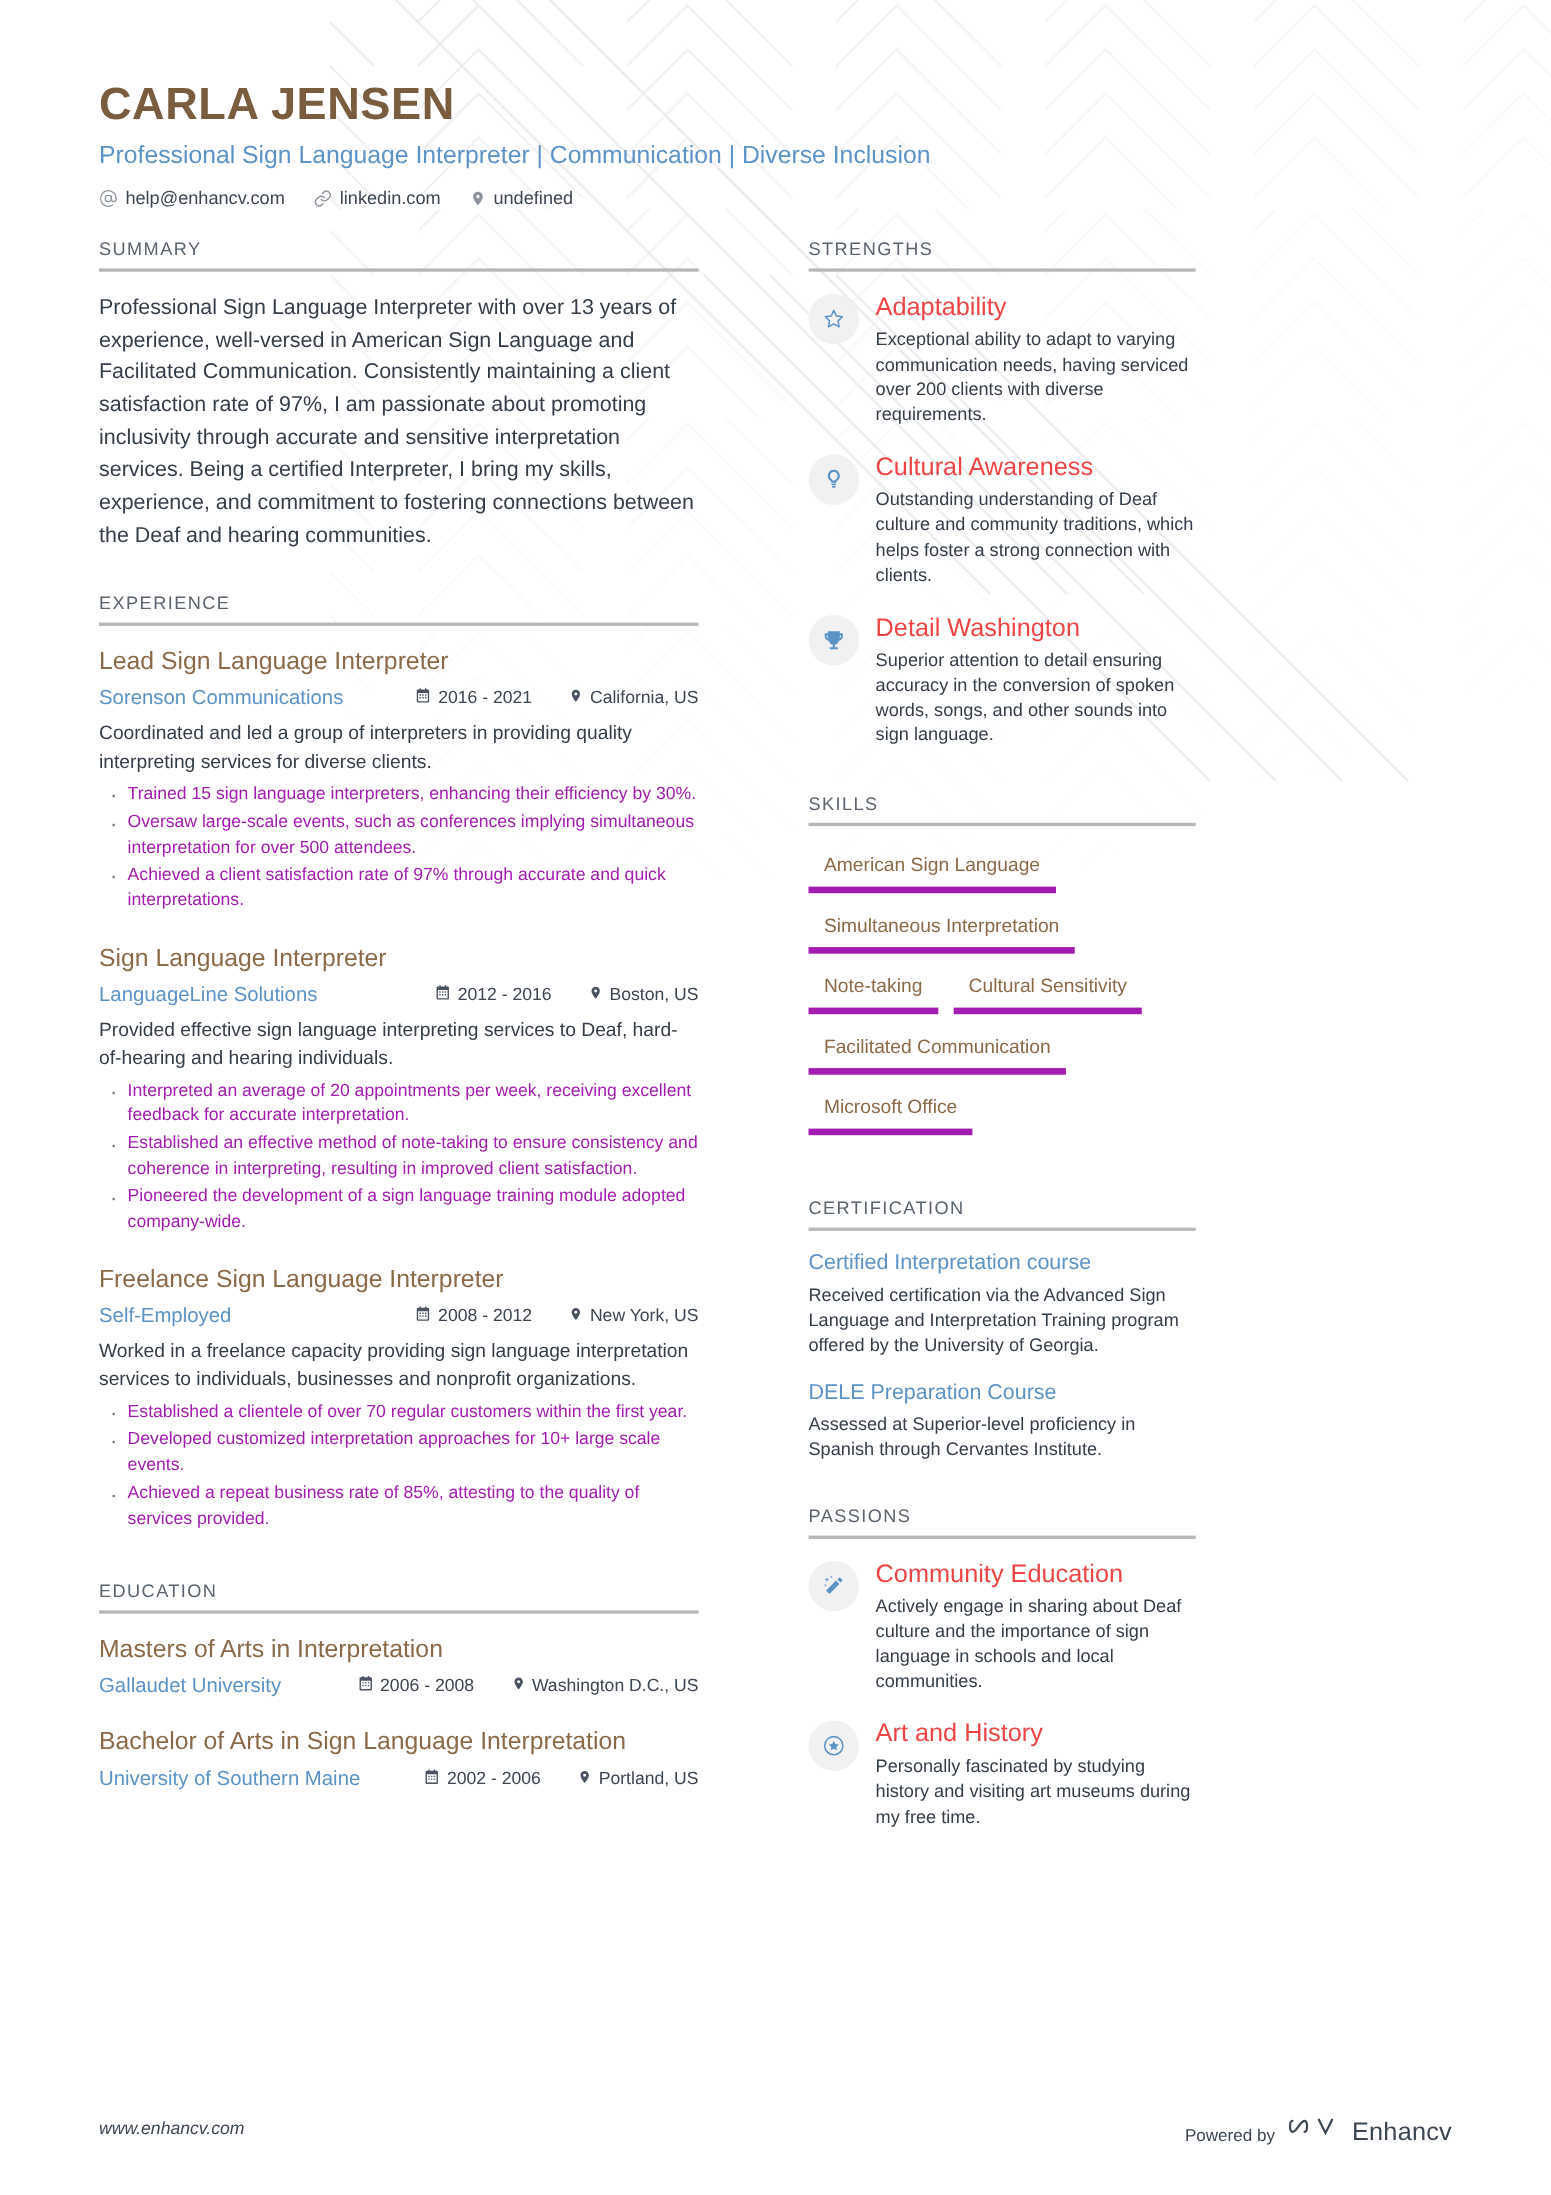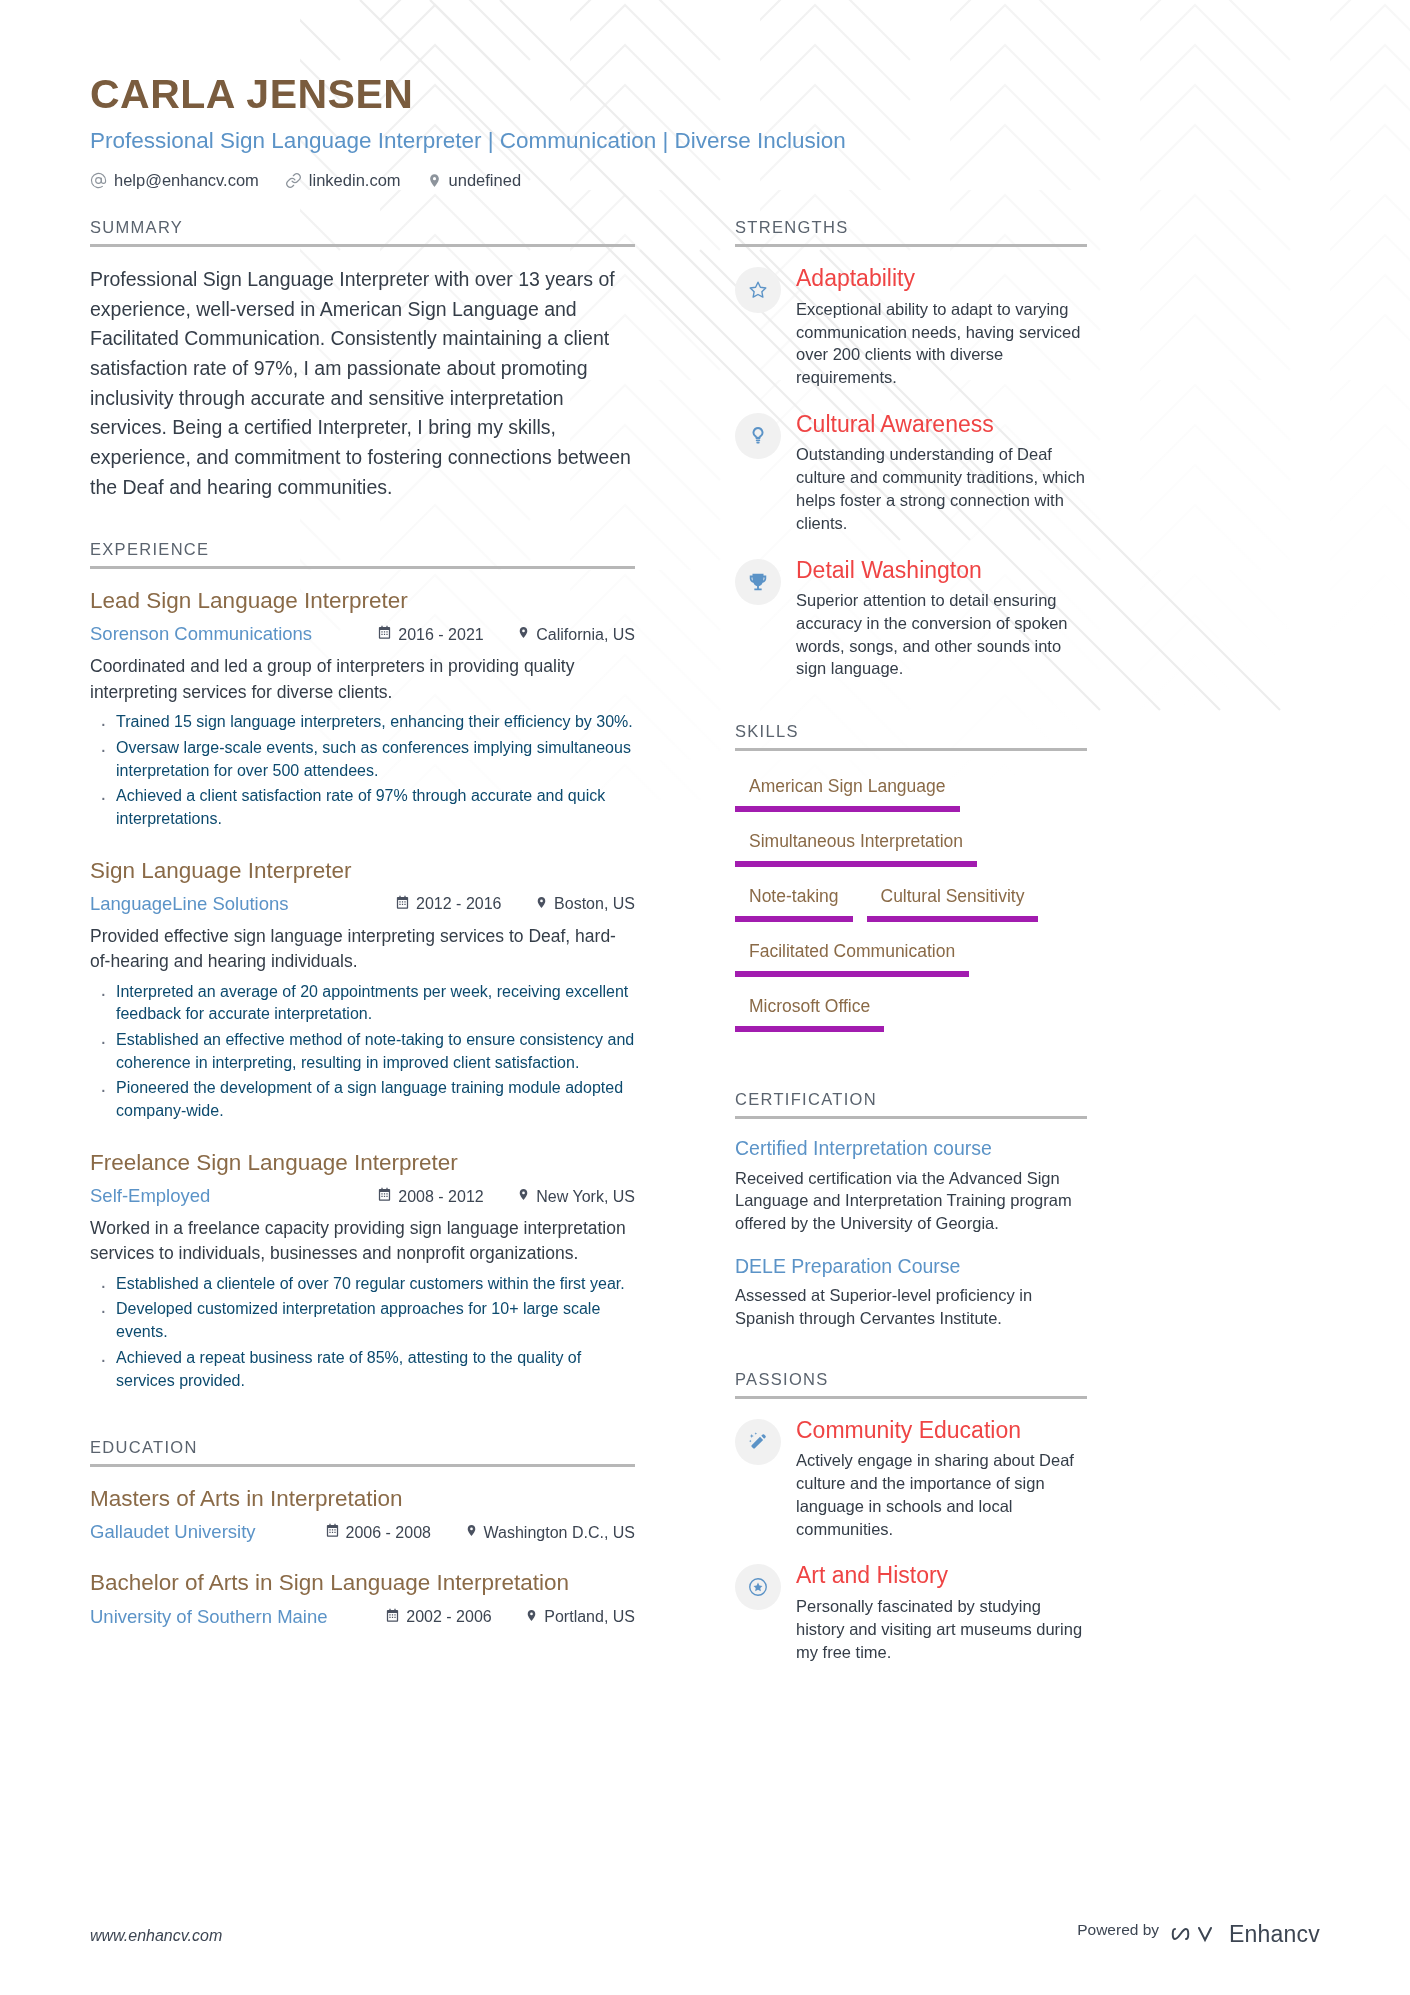--- a/index.html
+++ b/index.html
@@ -115,21 +115,21 @@
     line-height: 1.45;
     color: #343d48;
     margin-bottom: 6px;
   }
   ul.bullets { list-style: none; }
   ul.bullets li {
     position: relative;
     padding-left: 26px;
     font-size: 16px;
     line-height: 1.42;
-    color: #0c4a6e;
+    color: #a21caf;
     margin-bottom: 3px;
   }
   ul.bullets li:before {
     content: "·";
     position: absolute;
     left: 10px;
     top: -2px;
     font-size: 20px;
     color: #6b7280;
   }
@@ -193,21 +193,21 @@
     position: absolute;
     left: 90px;
     right: 90px;
     bottom: 44px;
     display: flex;
     align-items: center;
     justify-content: space-between;
     z-index: 3;
   }
   .footer-url { font-size: 16px; color: #3c4552; font-style: italic; }
-  .footer-brand { display: flex; align-items: flex-start; gap: 12px; }
+  .footer-brand { display: flex; align-items: flex-end; gap: 12px; }
   .powered { font-size: 15.5px; color: #3c4552; }
   .brand-name {
     font-size: 23px;
     color: #3c4552;
     letter-spacing: 0.2px;
   }
 </style>
 </head>
 <body>
 

